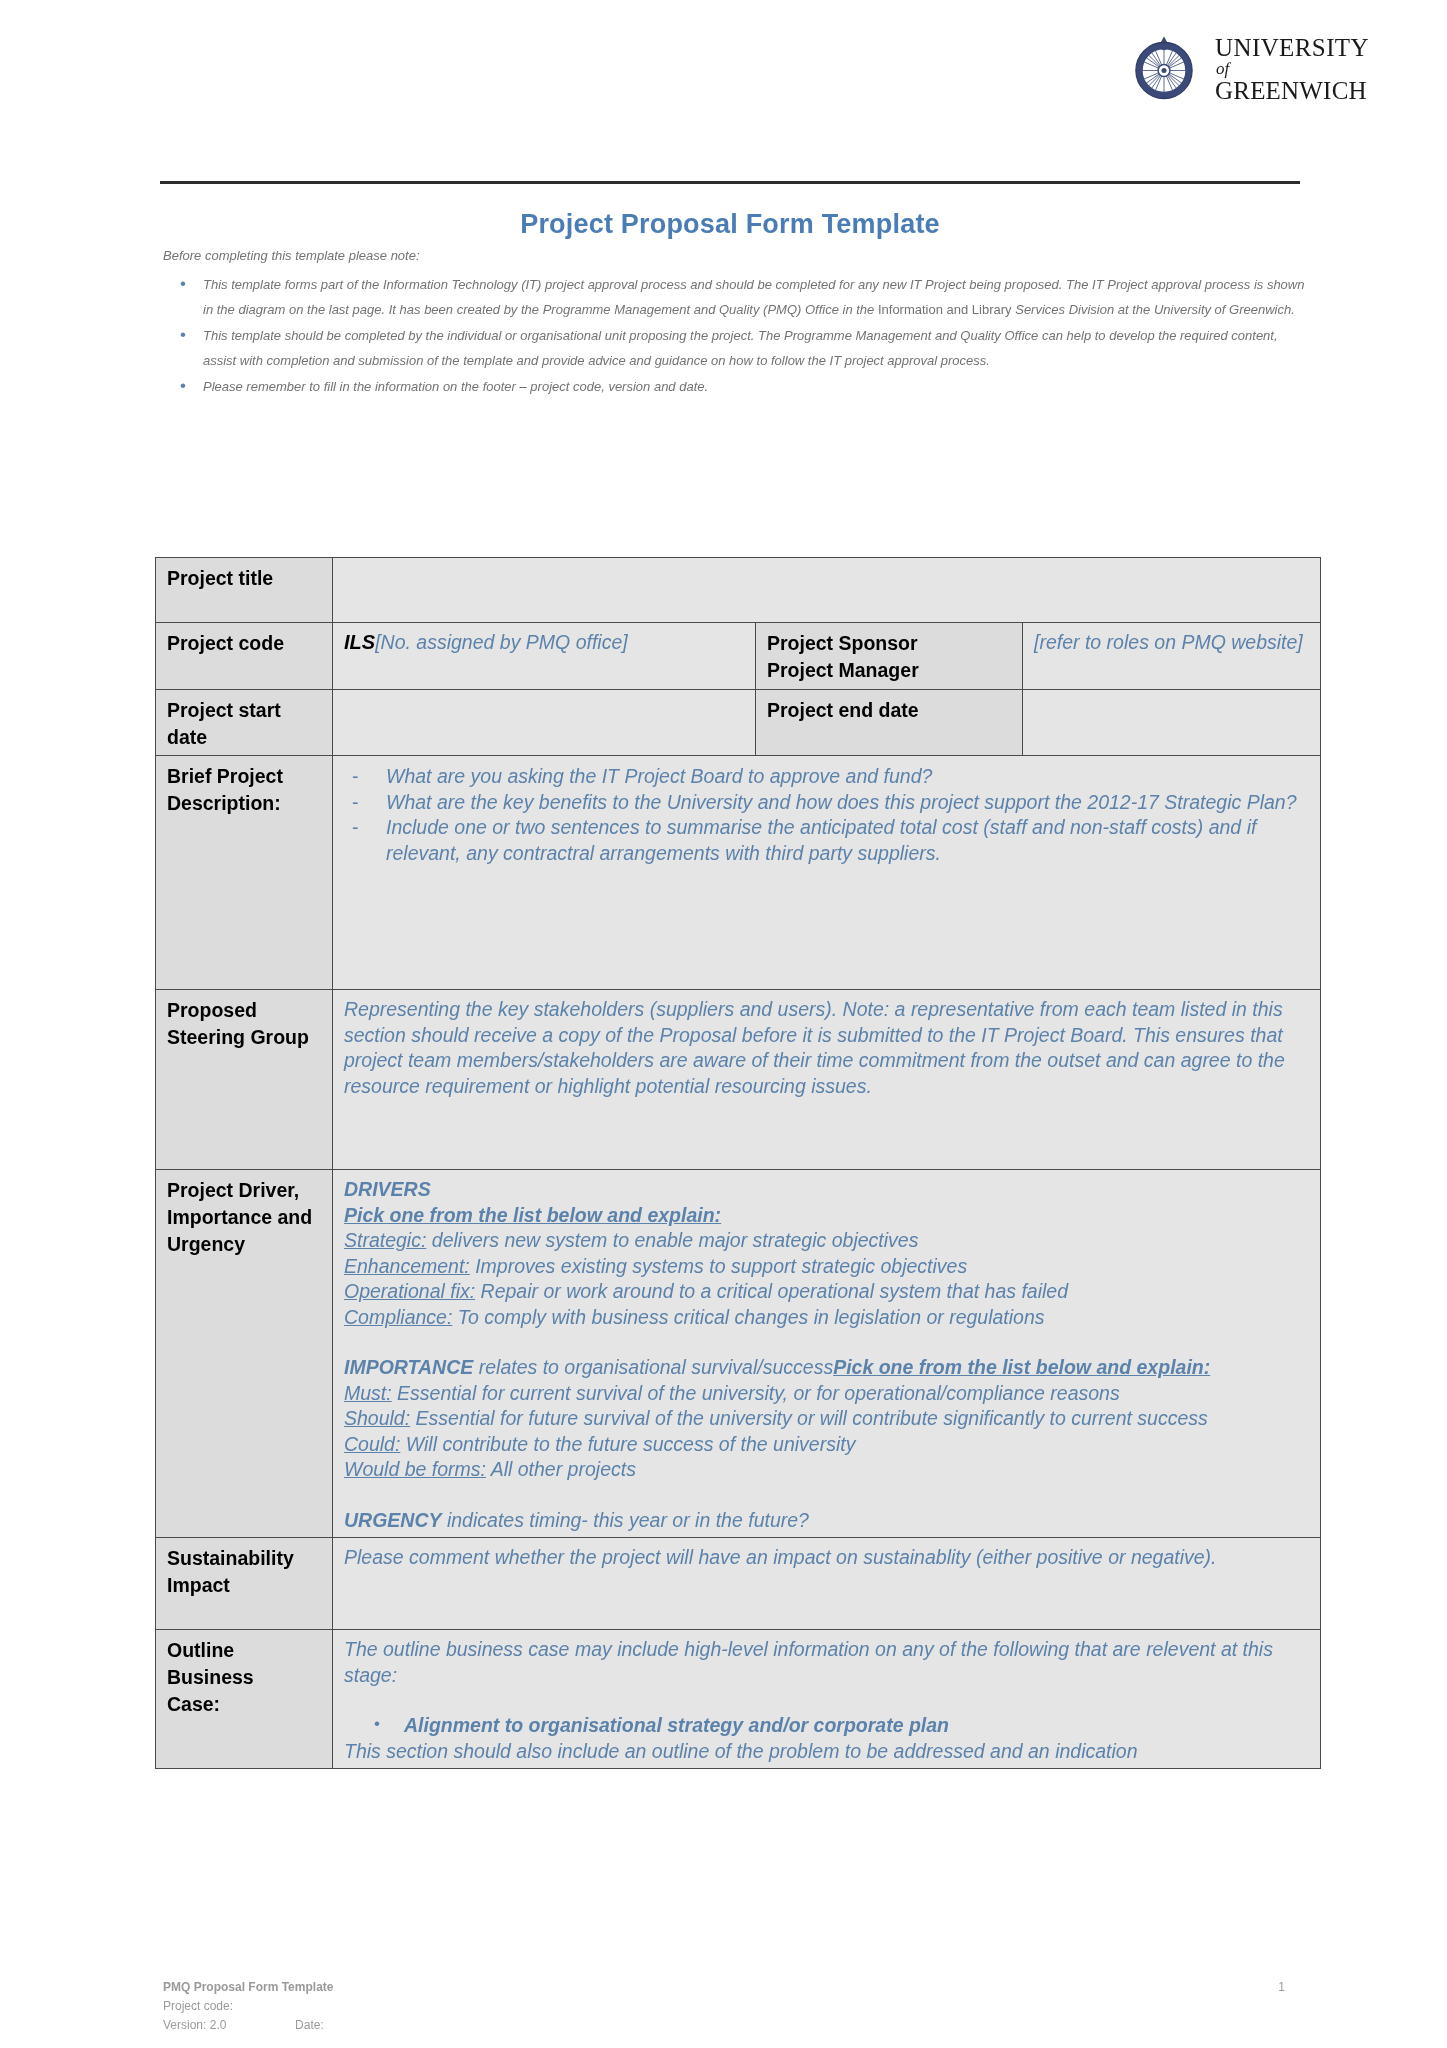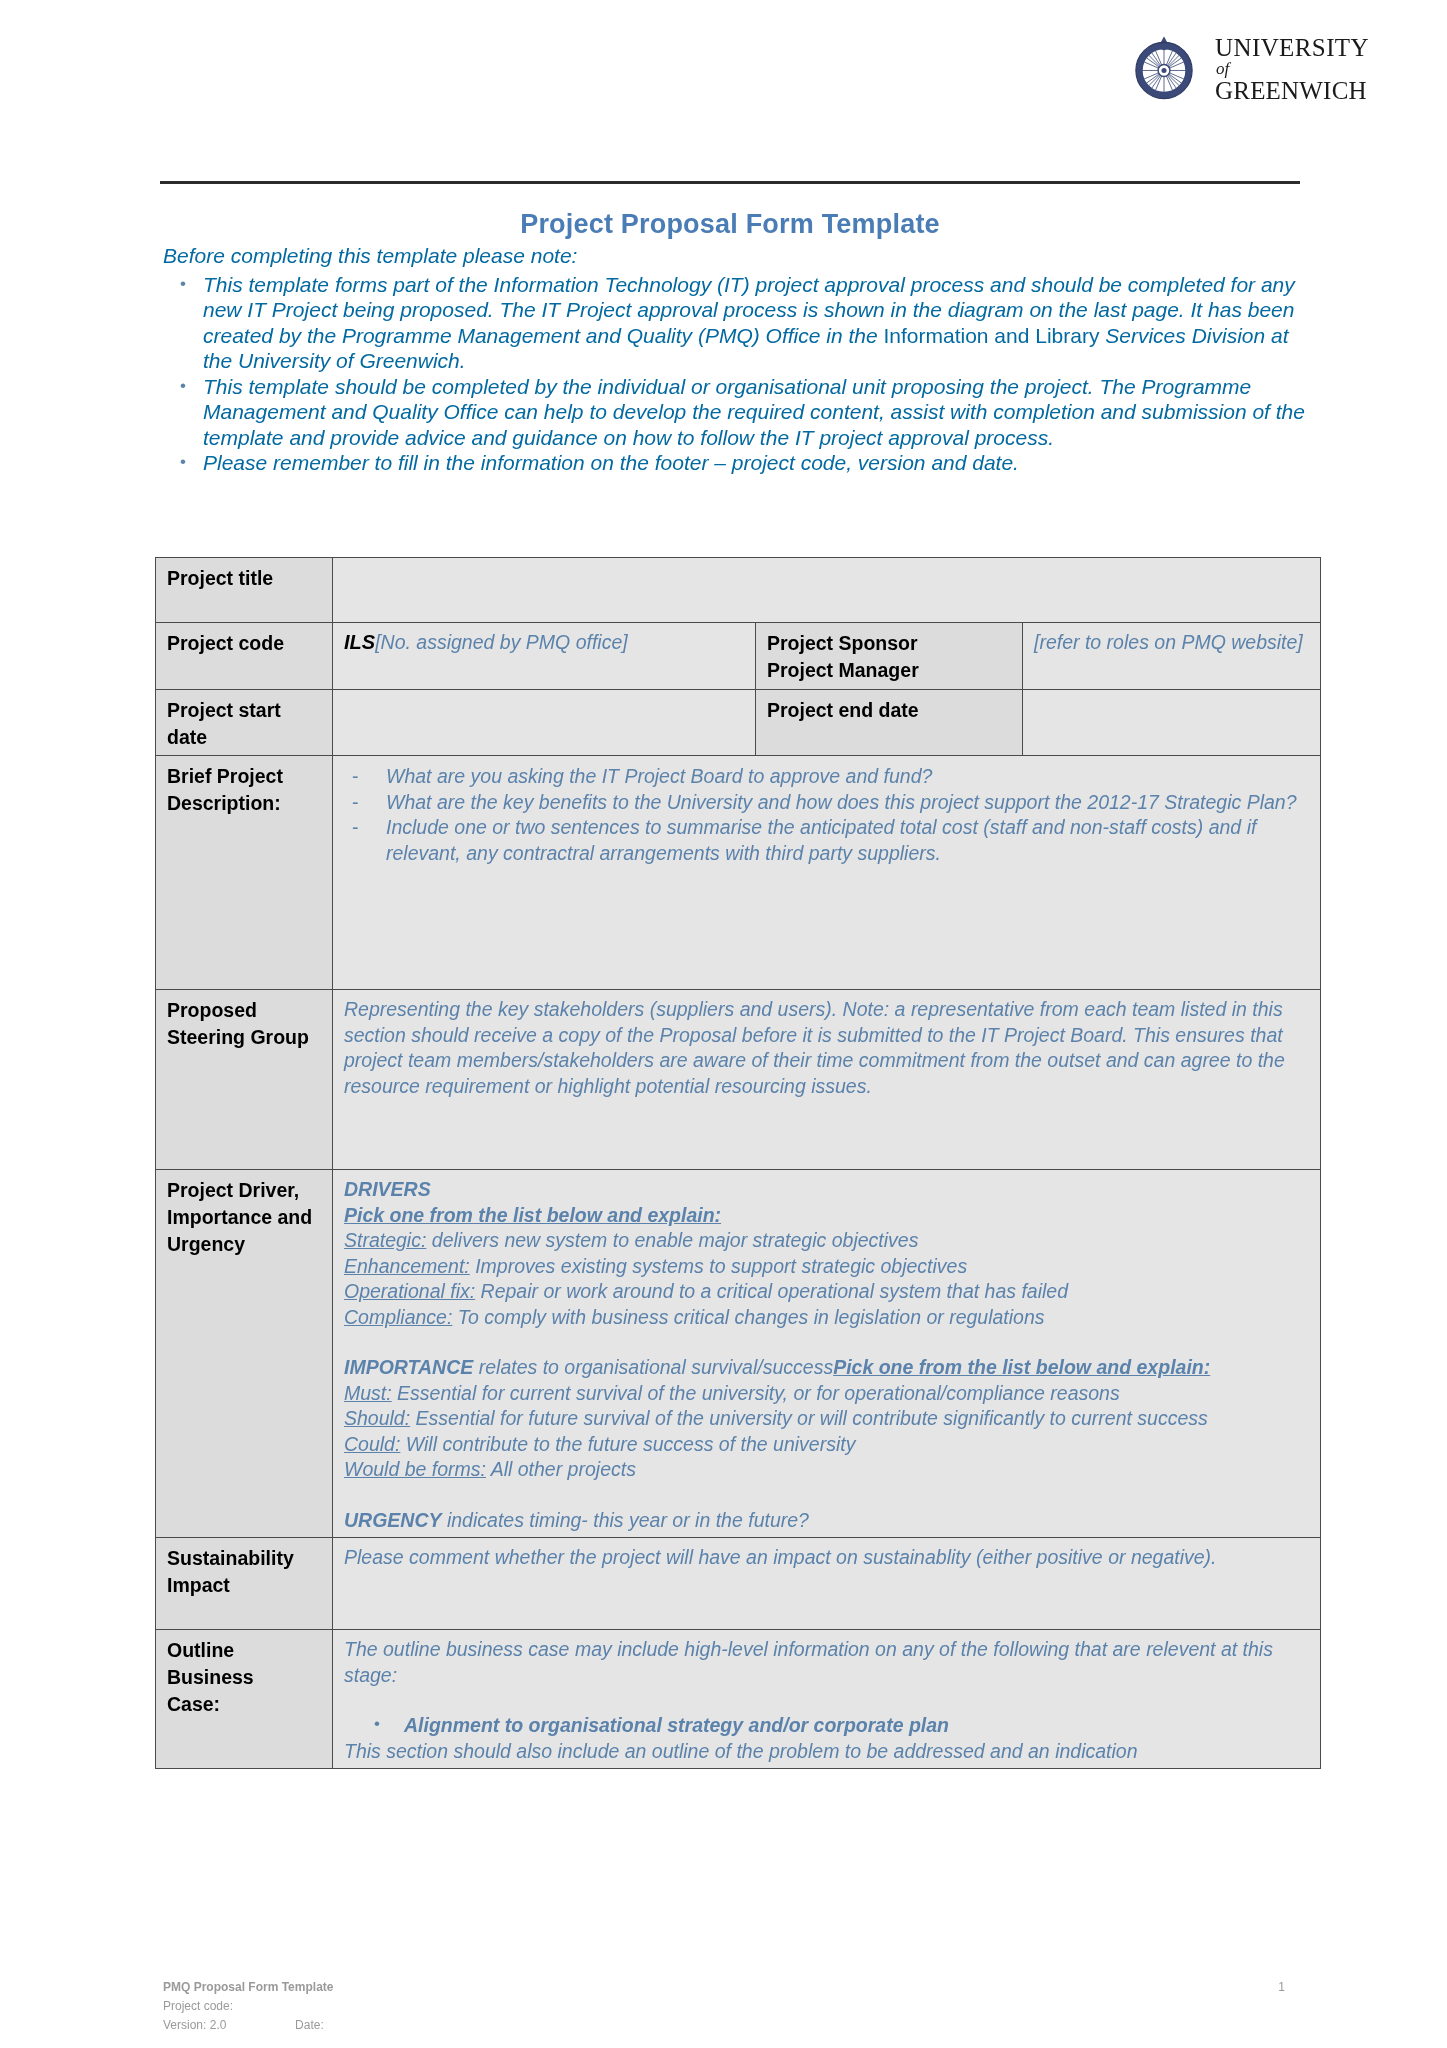--- a/index.html
+++ b/index.html
@@ -76,22 +76,22 @@
     color: #4a7cb5;
     letter-spacing: 0.2px;
   }
 
   
   .intro {
     position: absolute;
     left: 163px;
     top: 243px;
     width: 1150px;
-    color: #0369a1;
-    font-size: 21px;
+    color: #737373;
+    font-size: 13px;
     line-height: 25.5px;
     font-style: italic;
   }
   .intro-lead {
     margin: 0 0 3px 0;
   }
   ul.note-list {
     list-style: none;
     margin: 0;
     padding: 0;

